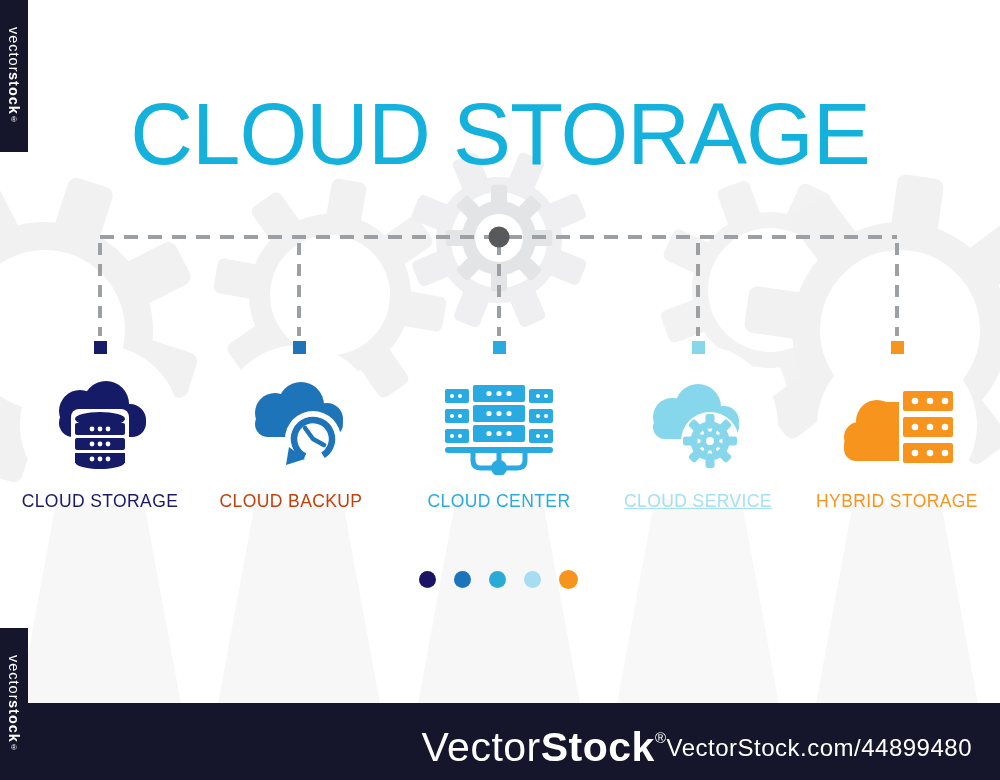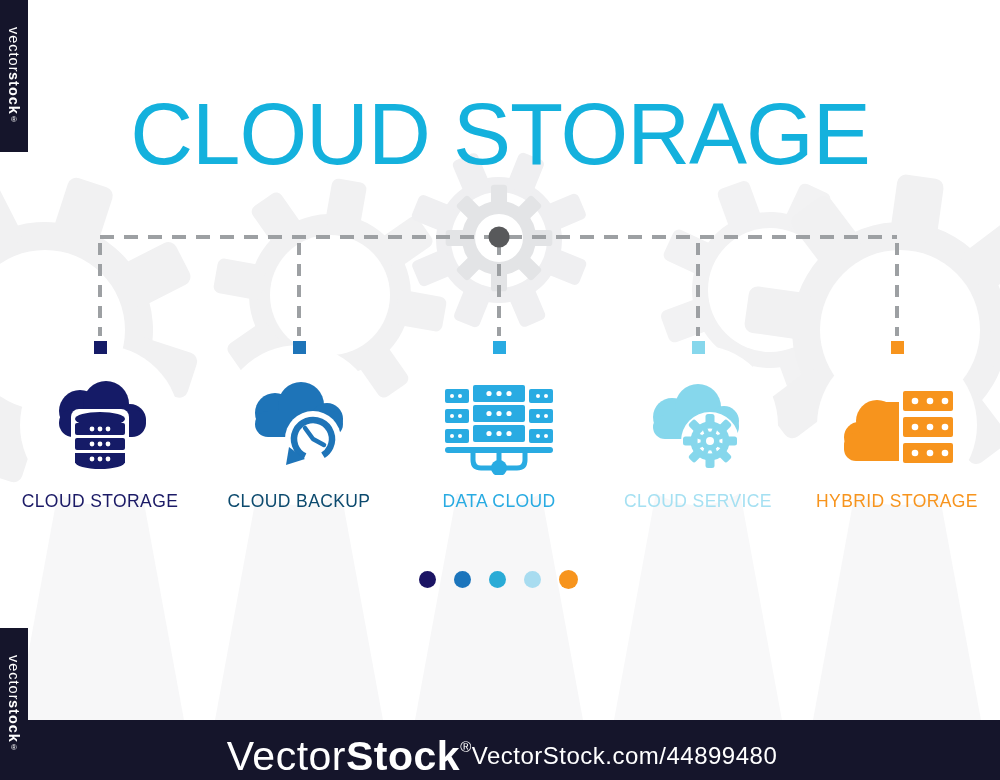--- a/index.html
+++ b/index.html
@@ -37,23 +37,23 @@
     text-align:center;font-size:17.5px;font-weight:400;letter-spacing:.4px;
     white-space:nowrap;
   }
   .dots-row{
     position:absolute;left:419px;top:569px;height:20px;z-index:3;
     display:flex;align-items:center;gap:18px;
   }
   .dot{width:17px;height:17px;border-radius:50%;}
   .dot.large{width:19px;height:19px;}
   .bottom-bar{
-    position:absolute;left:0;bottom:0;width:1000px;height:60px;
+    position:absolute;left:0;bottom:0;width:1000px;height:77px;
     background:var(--bar-color);z-index:4;
-    display:flex;align-items:center;justify-content:center;
+    display:flex;align-items:center;justify-content:flex-end;
     padding:12px 28px 0 32px;color:#fff;
   }
   .vs-logo{font-size:41px;letter-spacing:.5px;white-space:nowrap;}
   .vs-logo .lite{font-weight:400;}
   .vs-logo .bold{font-weight:700;}
   .vs-logo sup{font-size:15px;font-weight:400;vertical-align:18px;}
   .vs-ref{font-size:24px;font-weight:400;letter-spacing:.5px;white-space:nowrap;}
   .ribbon{
     position:absolute;left:0;width:28px;height:152px;
     background:var(--bar-color);z-index:5;
@@ -261,23 +261,23 @@
         <circle cx="93" cy="52" r="3.3"></circle>
         <circle cx="108" cy="52" r="3.3"></circle>
       <circle cx="78" cy="78" r="3.3"></circle>
         <circle cx="93" cy="78" r="3.3"></circle>
         <circle cx="108" cy="78" r="3.3"></circle>
     </g>
   </svg>
 </div>
 
 <div class="step-label" style="left: -10px; color: rgb(27, 26, 102);">CLOUD STORAGE</div>
-<div class="step-label" style="left: 189px; color: #0c4a6e;">CLOUD BACKUP</div>
-<div class="step-label" style="left: 389px; color: rgb(41, 171, 226);">DATA CLOUD</div>
-<div class="step-label" style="left: 588px; color: rgb(165, 224, 242);">CLOUD SERVICE</div>
+<div class="step-label" style="left: 181px; color: #c2410c;">CLOUD BACKUP</div>
+<div class="step-label" style="left: 389px; color: rgb(41, 171, 226);">CLOUD CENTER</div>
+<div class="step-label" style="left: 588px; color: rgb(165, 224, 242); text-decoration: underline;">CLOUD SERVICE</div>
 <div class="step-label" style="left: 787px; color: rgb(247, 148, 29);">HYBRID STORAGE</div>
 
 <div class="dots-row">
   <div class="dot" style="background: rgb(27, 20, 100);"></div>
   <div class="dot" style="background: rgb(28, 117, 188);"></div>
   <div class="dot" style="background: rgb(42, 171, 214);"></div>
   <div class="dot" style="background: rgb(168, 220, 240);"></div>
   <div class="dot large" style="background: rgb(247, 148, 29);"></div>
 </div>
 

